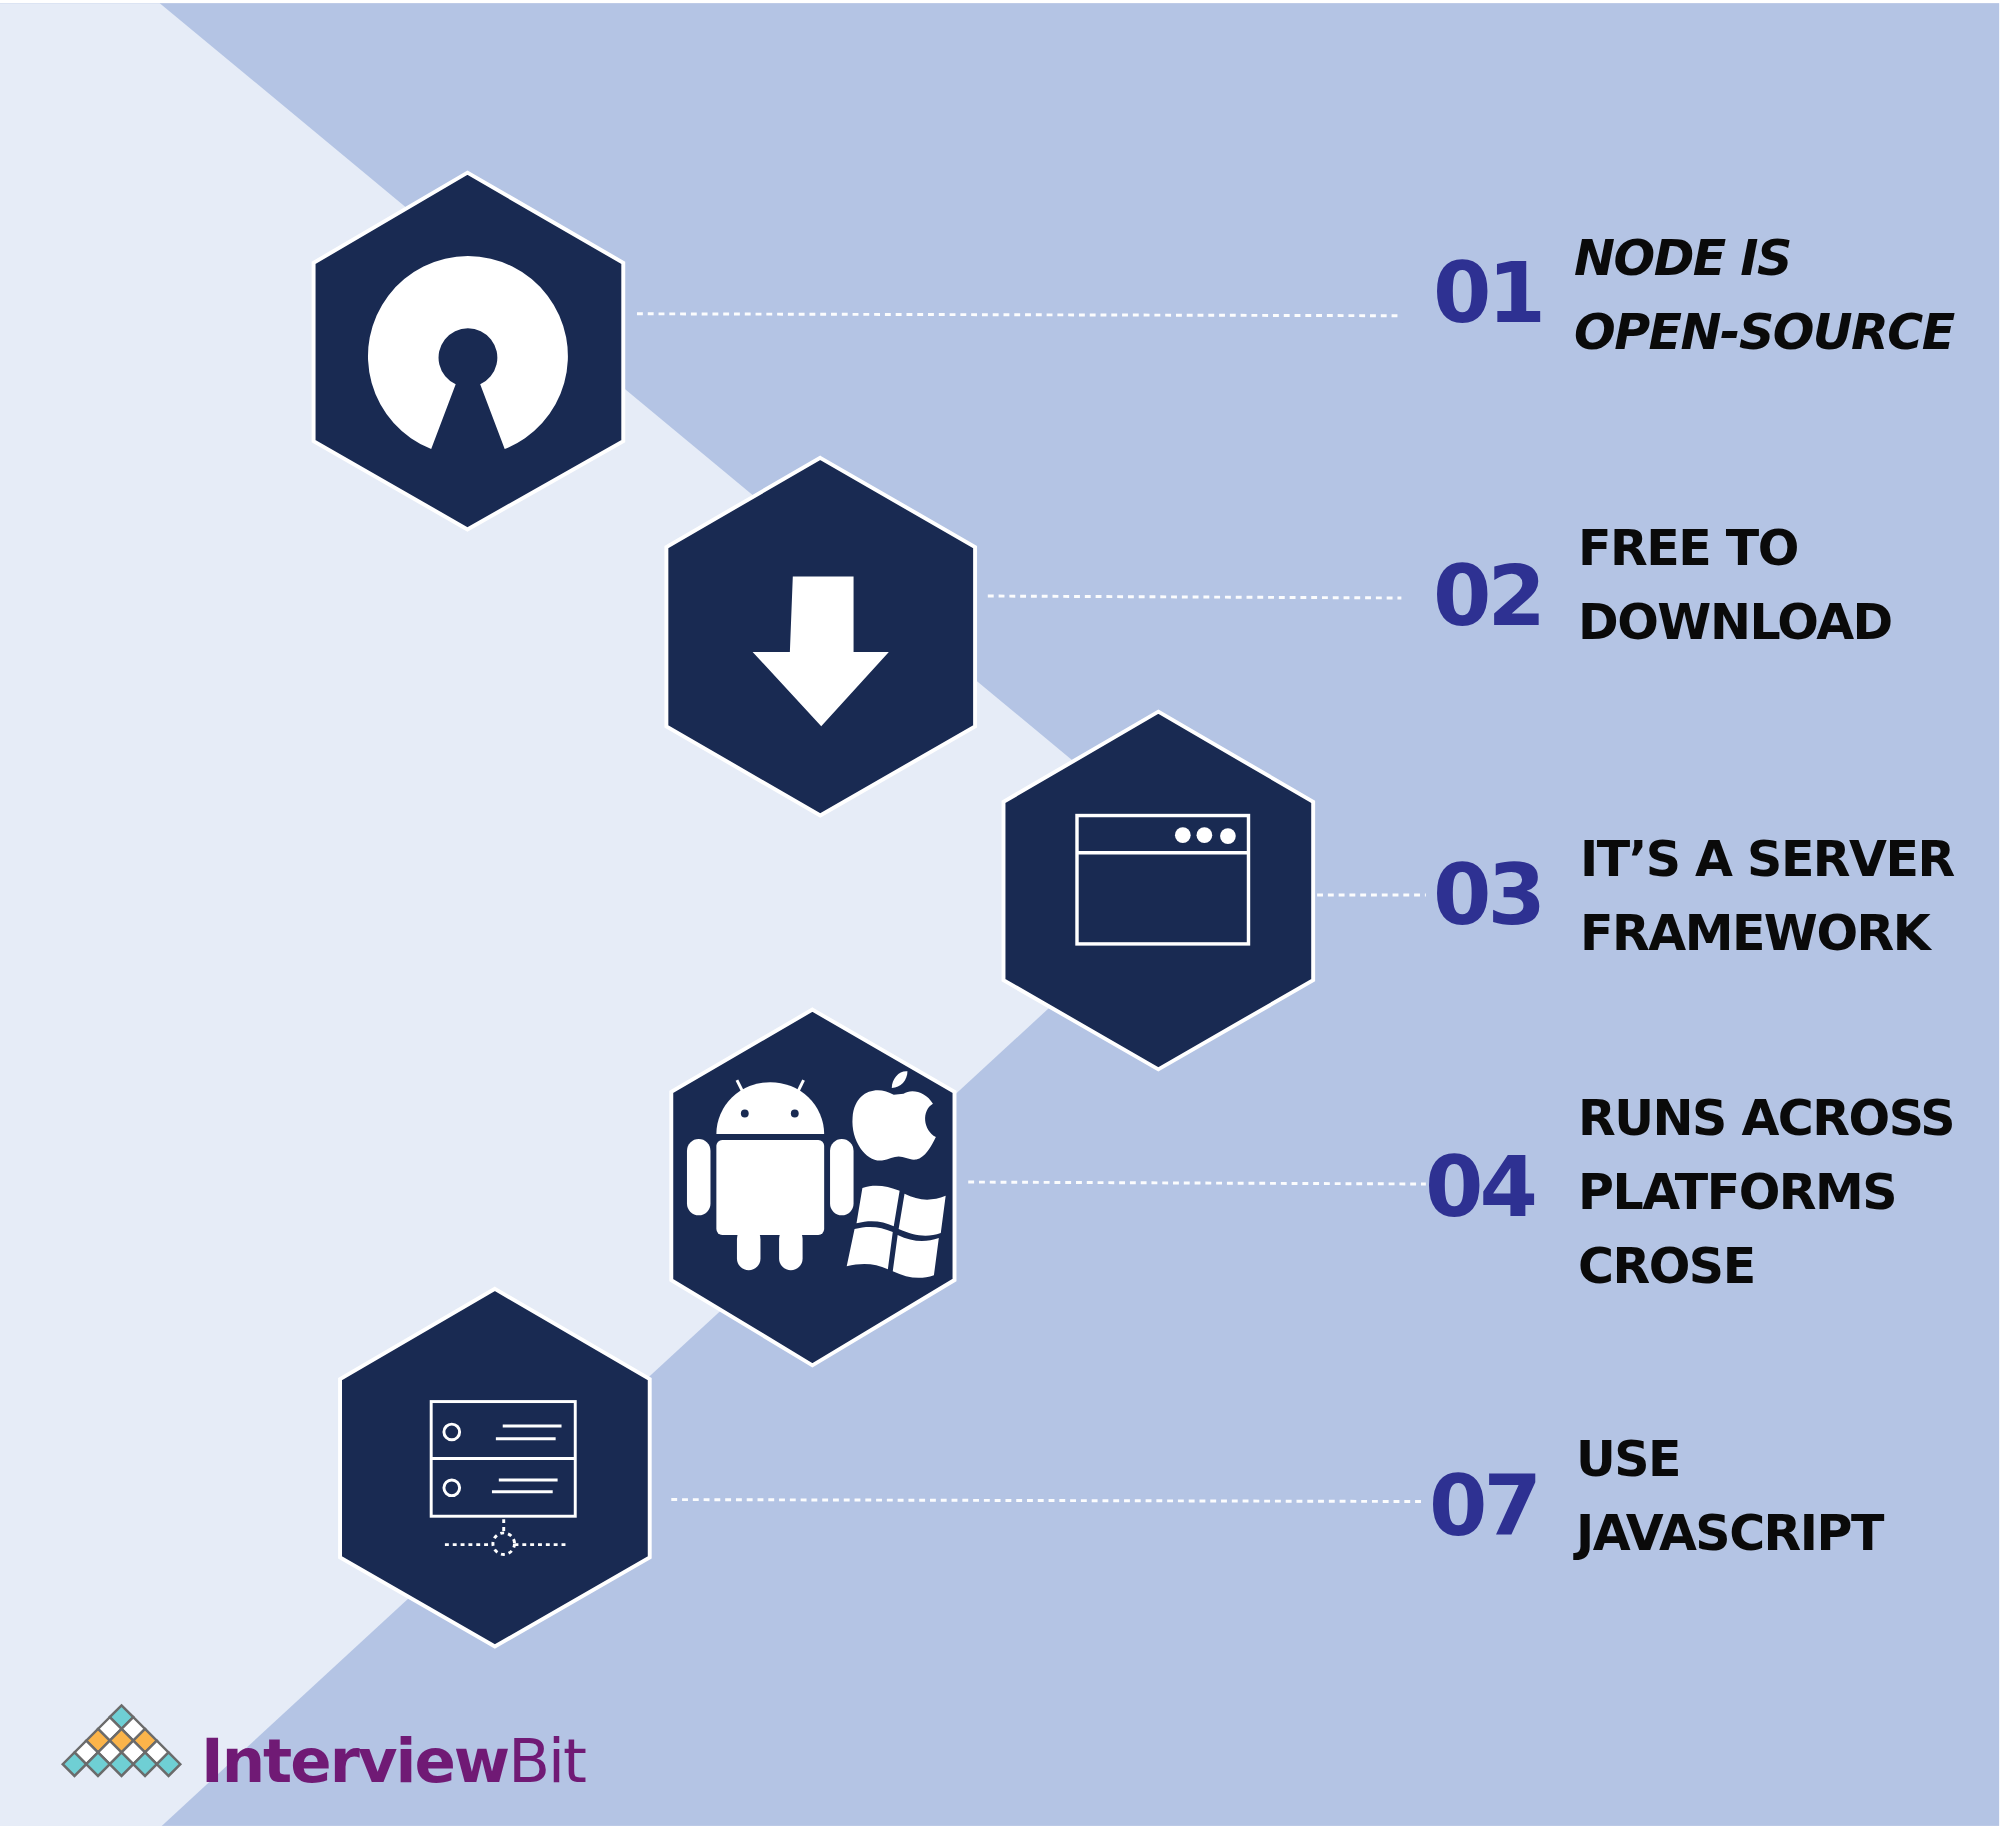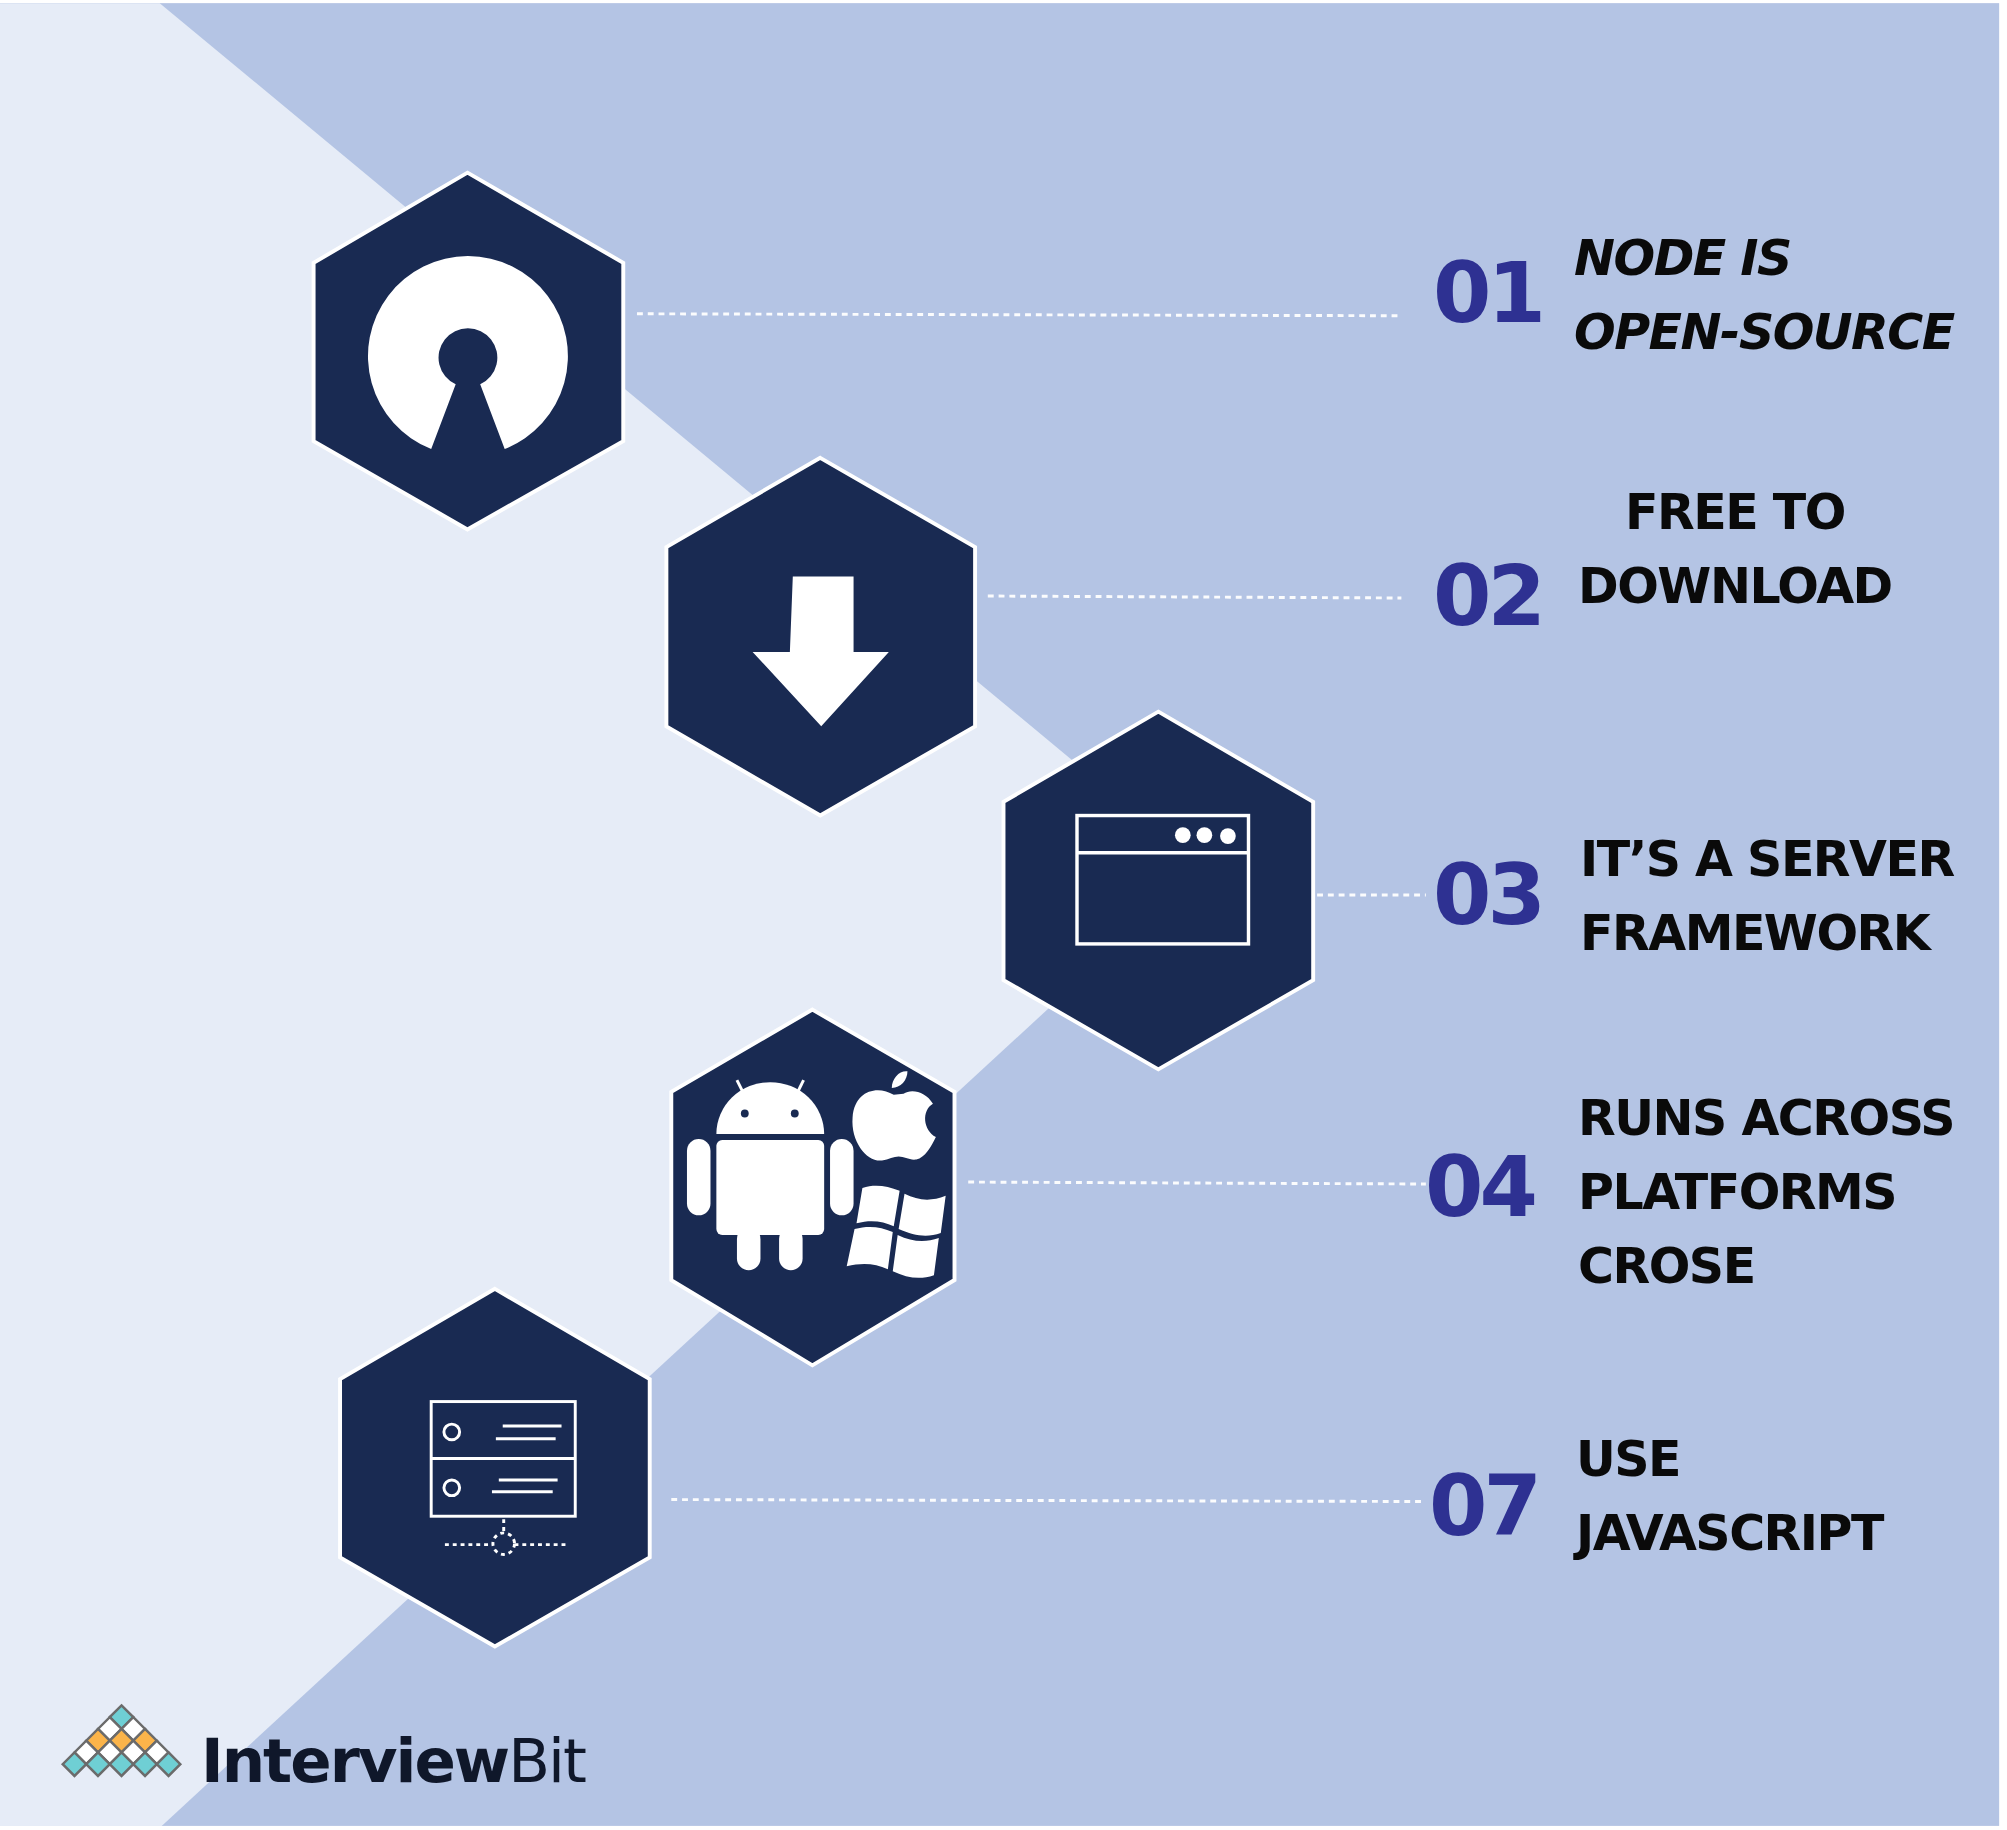--- a/index.html
+++ b/index.html
@@ -10,21 +10,21 @@
     font-size:84px; letter-spacing:-3.9px; color:#2e3192; line-height:1;
   }
   .feature-text {
     position:absolute; font-family:"DejaVu Sans", sans-serif; font-weight:bold;
     font-size:49px; color:#0a0a0a; line-height:74px; letter-spacing:-1.5px;
     white-space:nowrap;
   }
   .feature-text span { display:block; }
   .brand-name {
     position:absolute; left:201px; top:1730px; font-family:"DejaVu Sans", sans-serif;
-    font-size:61px; color:#0f172a; letter-spacing:-2px; line-height:1;
+    font-size:61px; color:#701a75; letter-spacing:-2px; line-height:1;
   }
   .brand-name b { font-weight:bold; }
   .brand-name .light { font-weight:normal; }
 </style>
 </head>
 <body>
 
 <div id="canvas">
 
   <svg id="bg-svg" width="2007" height="1831" viewBox="0 0 2048 1868">
@@ -134,21 +134,21 @@
     </g>
   </svg>
 
   <div class="feature-num" style="left:1433px; top:251px;text-align:center;">01</div>
   <div class="feature-text" style="left:1574px; top:222px;font-style:italic;">
     <span>NODE IS</span>
     <span>OPEN-SOURCE</span>
   </div>
 
   <div class="feature-num" style="left:1433px; top:554px;">02</div>
-  <div class="feature-text" style="left:1578px; top:476px;text-align:center;">
+  <div class="feature-text" style="left:1578px; top:512px;">
     <span>FREE TO</span>
     <span>DOWNLOAD</span>
   </div>
 
   <div class="feature-num" style="left:1433px; top:853px;">03</div>
   <div class="feature-text" style="left:1580px; top:823px;">
     <span>IT’S A SERVER</span>
     <span>FRAMEWORK</span>
   </div>
 

